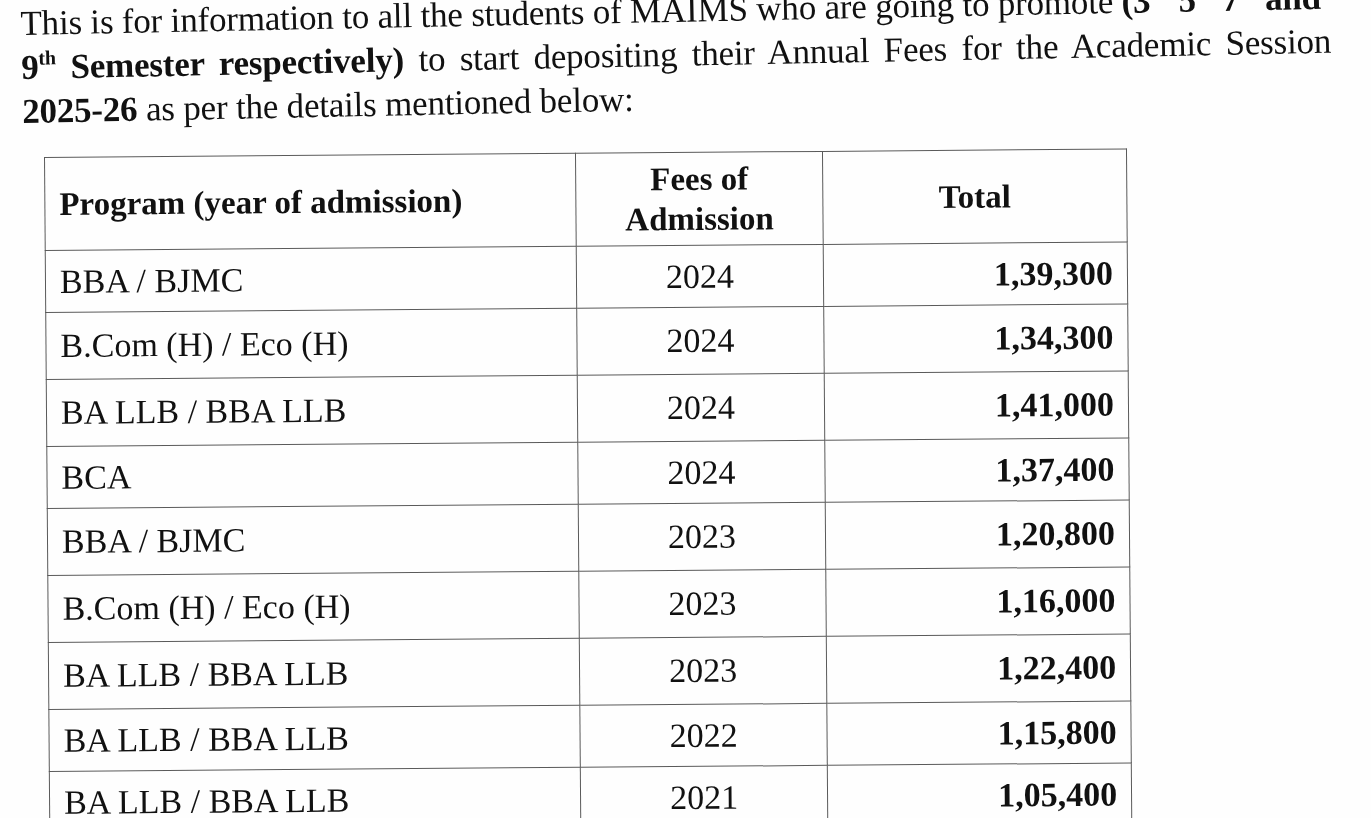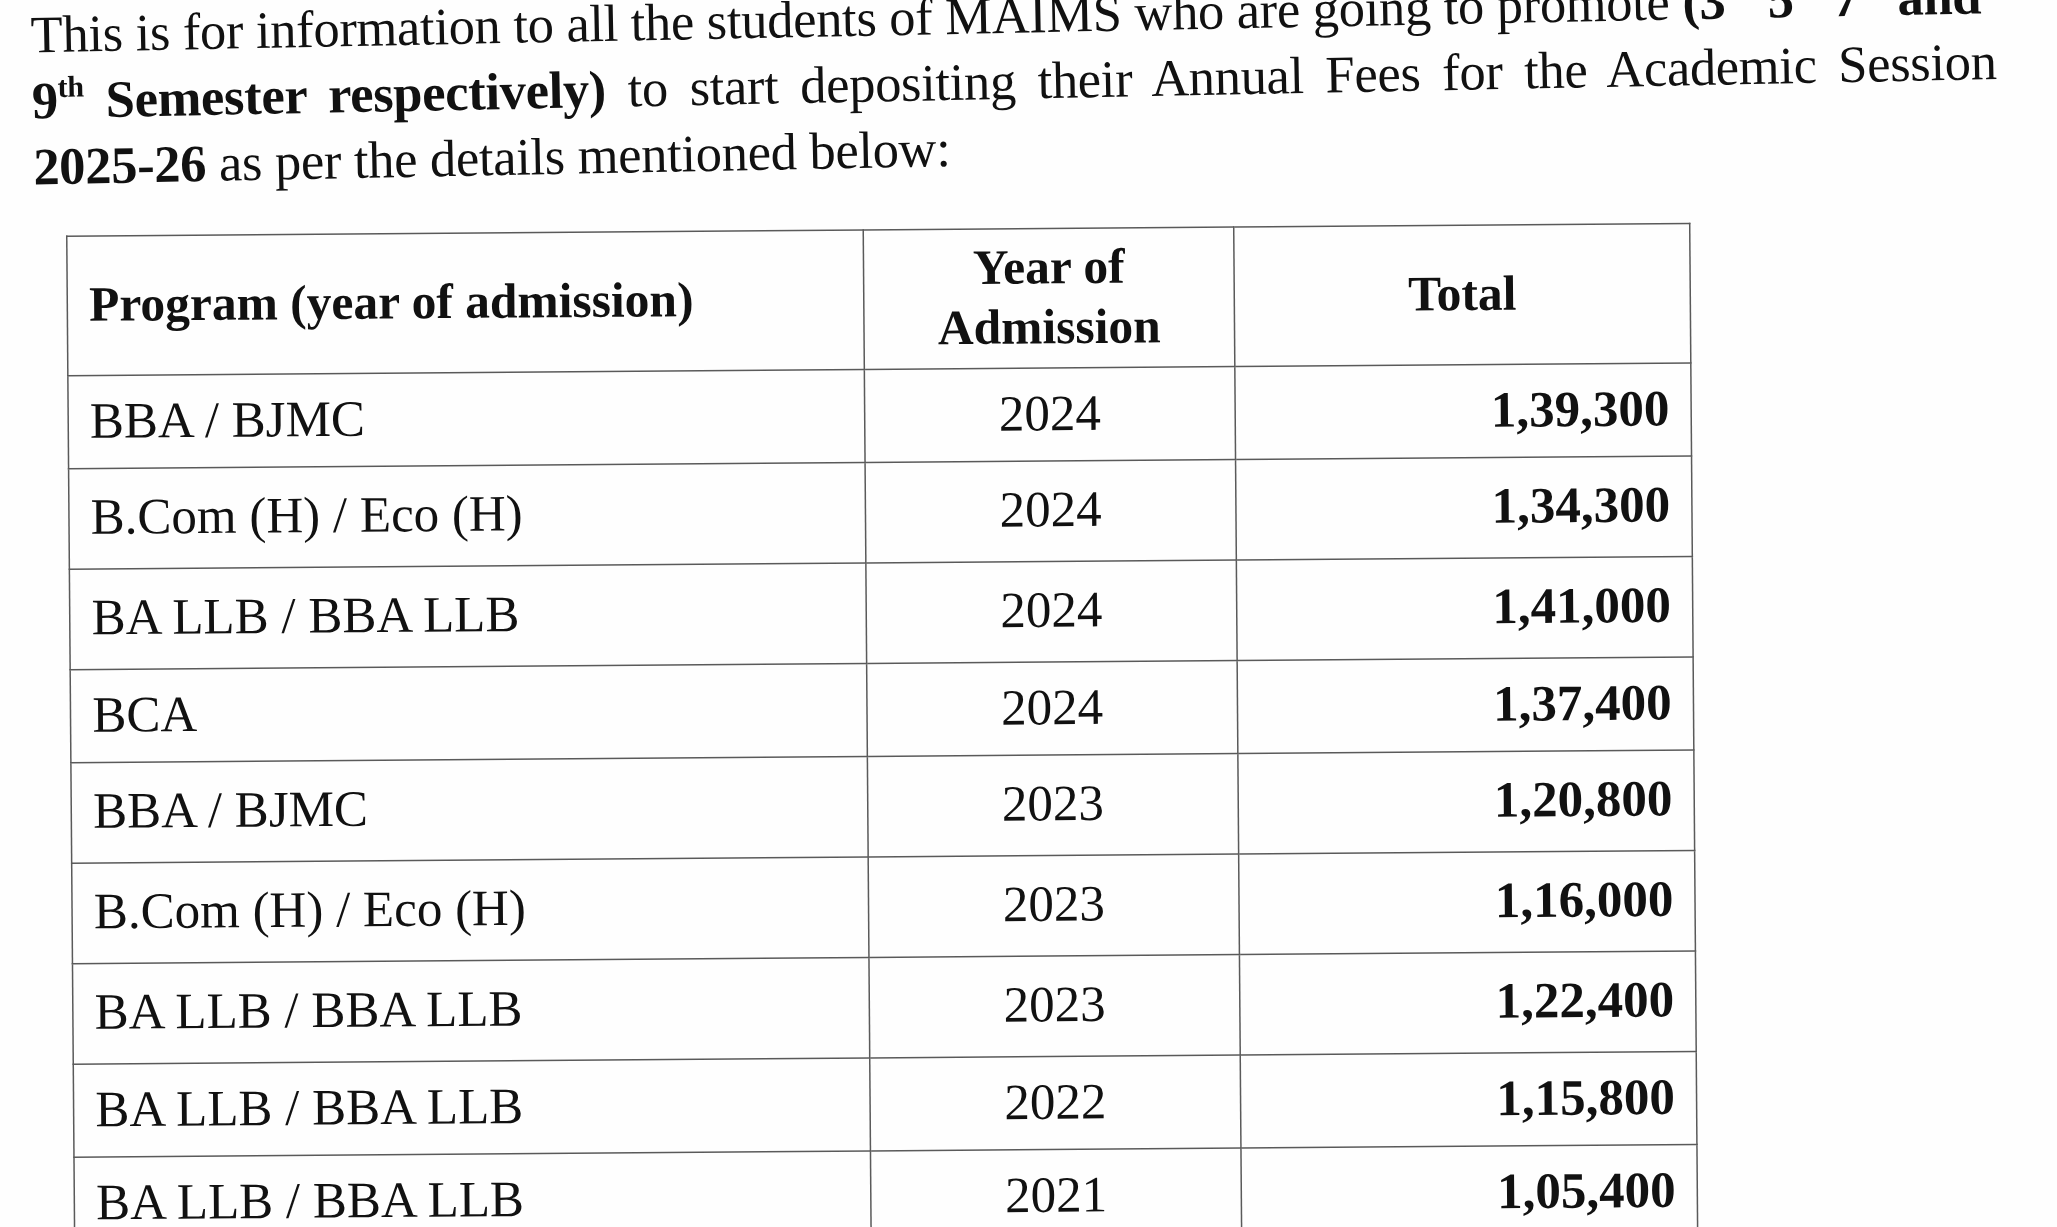--- a/index.html
+++ b/index.html
@@ -90,21 +90,21 @@
   <div class="table-wrap">
     <table class="fees">
       <colgroup>
         <col class="c1">
           <col class="c2">
           <col class="c3">
       </colgroup>
       <thead>
         <tr>
           <th class="h1">Program (year of admission)</th>
-          <th class="h2"><span>Year of</span><br><span>Admission</span></th>
+          <th class="h2"><span>Fees of</span><br><span>Admission</span></th>
           <th class="h3">Total</th>
         </tr>
       </thead>
       <tbody>
         <tr>
           <td class="prog">BBA / BJMC</td>
           <td class="year">2024</td>
           <td class="total">1,39,300</td>
         </tr>
         <tr class="r-tall">

